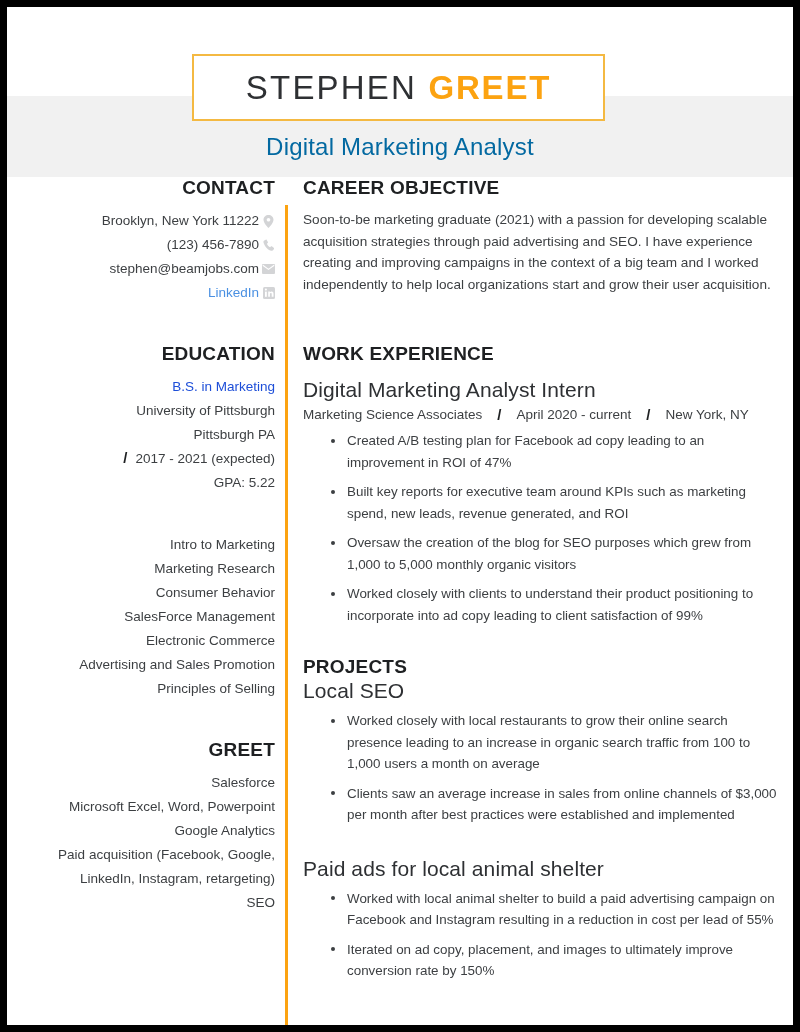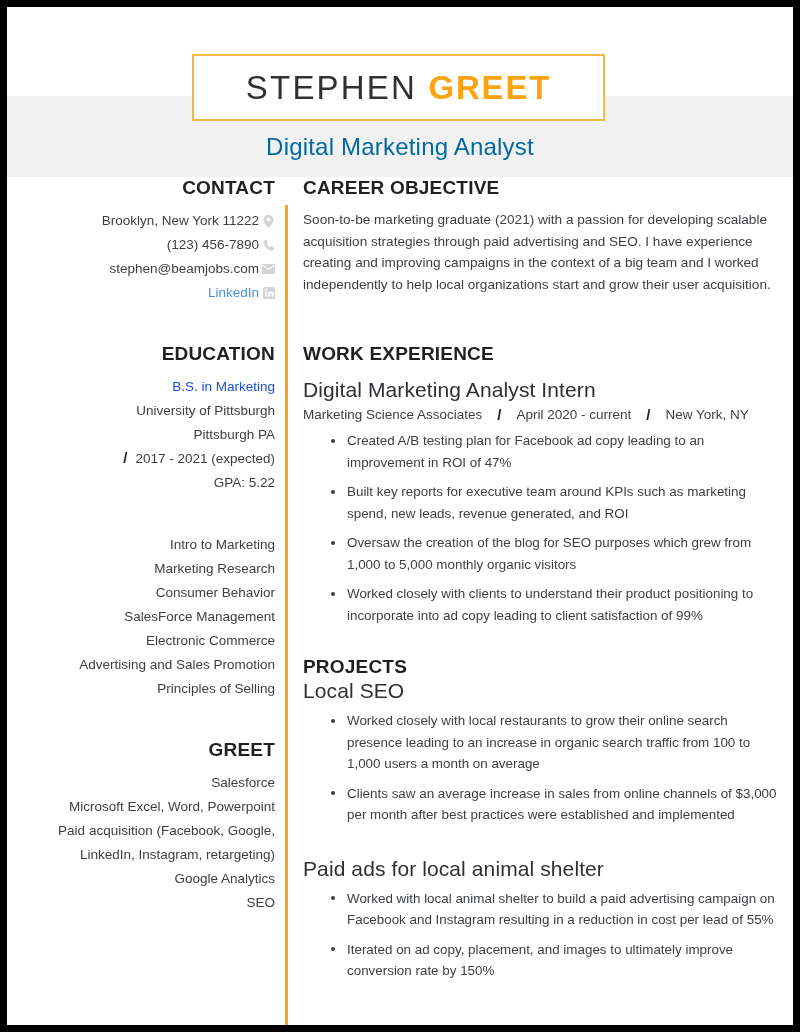--- a/index.html
+++ b/index.html
@@ -317,22 +317,22 @@
           <div class="l-line">Advertising and Sales Promotion</div>
           <div class="l-line">Principles of Selling</div>
         </div>
 
         <div class="sec-gap-lg"></div>
 
         <div class="l-section">
           <div class="l-heading">GREET</div>
           <div class="l-line">Salesforce</div>
           <div class="l-line">Microsoft Excel, Word, Powerpoint</div>
+          <div class="l-line">Google Analytics</div>
           <div class="l-line">Paid acquisition (Facebook, Google, LinkedIn, Instagram, retargeting)</div>
-          <div class="l-line">Google Analytics</div>
           <div class="l-line">SEO</div>
         </div>
 
       </div>
 
       <div class="right-col">
 
         <div>
           <div class="r-heading">CAREER OBJECTIVE</div>
           <div class="r-para">Soon-to-be marketing graduate (2021) with a passion for developing scalable acquisition strategies through paid advertising and SEO. I have experience creating and improving campaigns in the context of a big team and I worked independently to help local organizations start and grow their user acquisition.</div>

